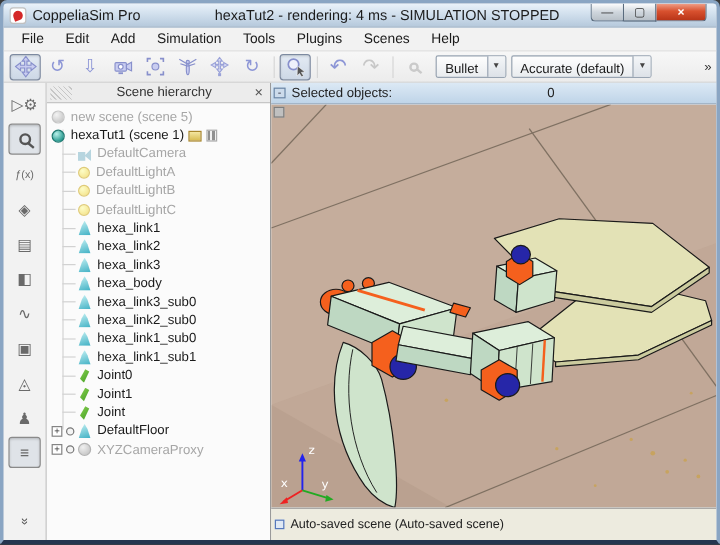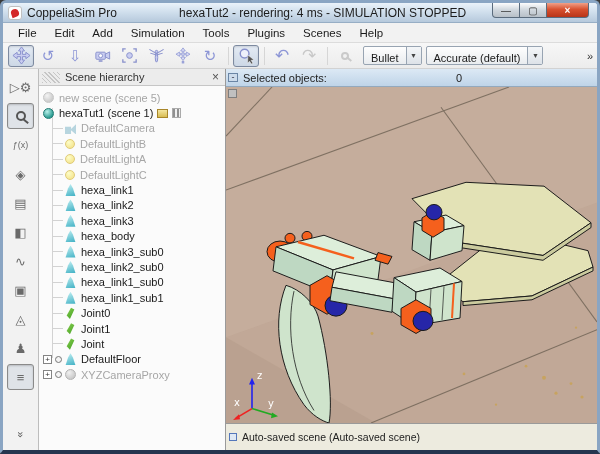--- a/index.html
+++ b/index.html
@@ -49,21 +49,21 @@
     border-radius:3px;margin-bottom:3px;color:#6a6a6a;}
   .sb-btn.active{border-color:#8a8a8a;background:#dfe3e8;box-shadow:inset 0 1px 2px rgba(0,0,0,.18);}
   .sb-glyph{font-size:13px;line-height:1;}
   .sb-glyph.small{font-size:9px;}
   .sb-glyph.rot90{transform:rotate(90deg);display:inline-block;font-size:11px;color:#555;}
   .sb-glyph.mag{width:10px;height:10px;border:2px solid #555;border-radius:50%;position:relative;display:inline-block;}
   .sb-glyph.mag::after{content:"";position:absolute;right:-5px;bottom:-3px;width:7px;height:2px;background:#555;transform:rotate(40deg);}
   .sb-spacer{flex:1;}
   
   .hier{width:187px;background:#fbfbfb;border-right:1px solid #9a9a9a;display:flex;flex-direction:column;}
-  .hier-head{height:17px;background:#ececec;border-bottom:1px solid #c6c6c6;display:flex;align-items:center;flex:none;}
+  .hier-head{height:17px;background:#ececec;border-bottom:1px solid #c6c6c6;display:flex;align-items:center;flex:none;gap:32px;}
   .hatch{width:18px;height:11px;margin:0 5px 0 3px;background:repeating-linear-gradient(45deg,#c6c6c6 0 1px,transparent 1px 3px);}
   .hier-title{font-size:11px;color:#333;}
   .hier-close{margin-left:auto;margin-right:6px;font-size:12px;color:#555;line-height:1;}
   .tree{flex:1;position:relative;padding-top:4px;overflow:hidden;}
   .tree::before{content:"";position:absolute;left:13px;top:22px;height:250px;border-left:1px solid #d2d2d2;}
   .tree-row{height:15.4px;display:flex;align-items:center;font-size:11px;padding-left:4px;white-space:nowrap;position:relative;}
   .guide{width:11px;height:1px;background:#d2d2d2;margin-left:9px;margin-right:2px;flex:none;}
   .expand-box{width:9px;height:9px;border:1px solid #848484;background:#fff;font-size:8px;line-height:7px;text-align:center;
     color:#333;margin-right:3px;flex:none;}
   .vis-toggle{width:7px;height:7px;border:1px solid #777;border-radius:50%;background:#f4f4f4;margin-right:3px;flex:none;}
@@ -254,26 +254,26 @@
             <span class="badge badge-layers"></span>
           </div>
           <div class="tree-row gray">
             <span class="guide"></span>
             <span class="ti ti-camera-icon"></span>
             <span class="tree-label">DefaultCamera</span>
           </div>
           <div class="tree-row gray">
             <span class="guide"></span>
             <span class="ti ti-light-icon"></span>
+            <span class="tree-label">DefaultLightA</span>
+          </div>
+          <div class="tree-row gray">
+            <span class="guide"></span>
+            <span class="ti ti-light-icon"></span>
             <span class="tree-label">DefaultLightB</span>
-          </div>
-          <div class="tree-row gray">
-            <span class="guide"></span>
-            <span class="ti ti-light-icon"></span>
-            <span class="tree-label">DefaultLightA</span>
           </div>
           <div class="tree-row gray">
             <span class="guide"></span>
             <span class="ti ti-light-icon"></span>
             <span class="tree-label">DefaultLightC</span>
           </div>
           <div class="tree-row">
             <span class="guide"></span>
             <span class="ti ti-shape-icon"></span>
             <span class="tree-label">hexa_link1</span>

